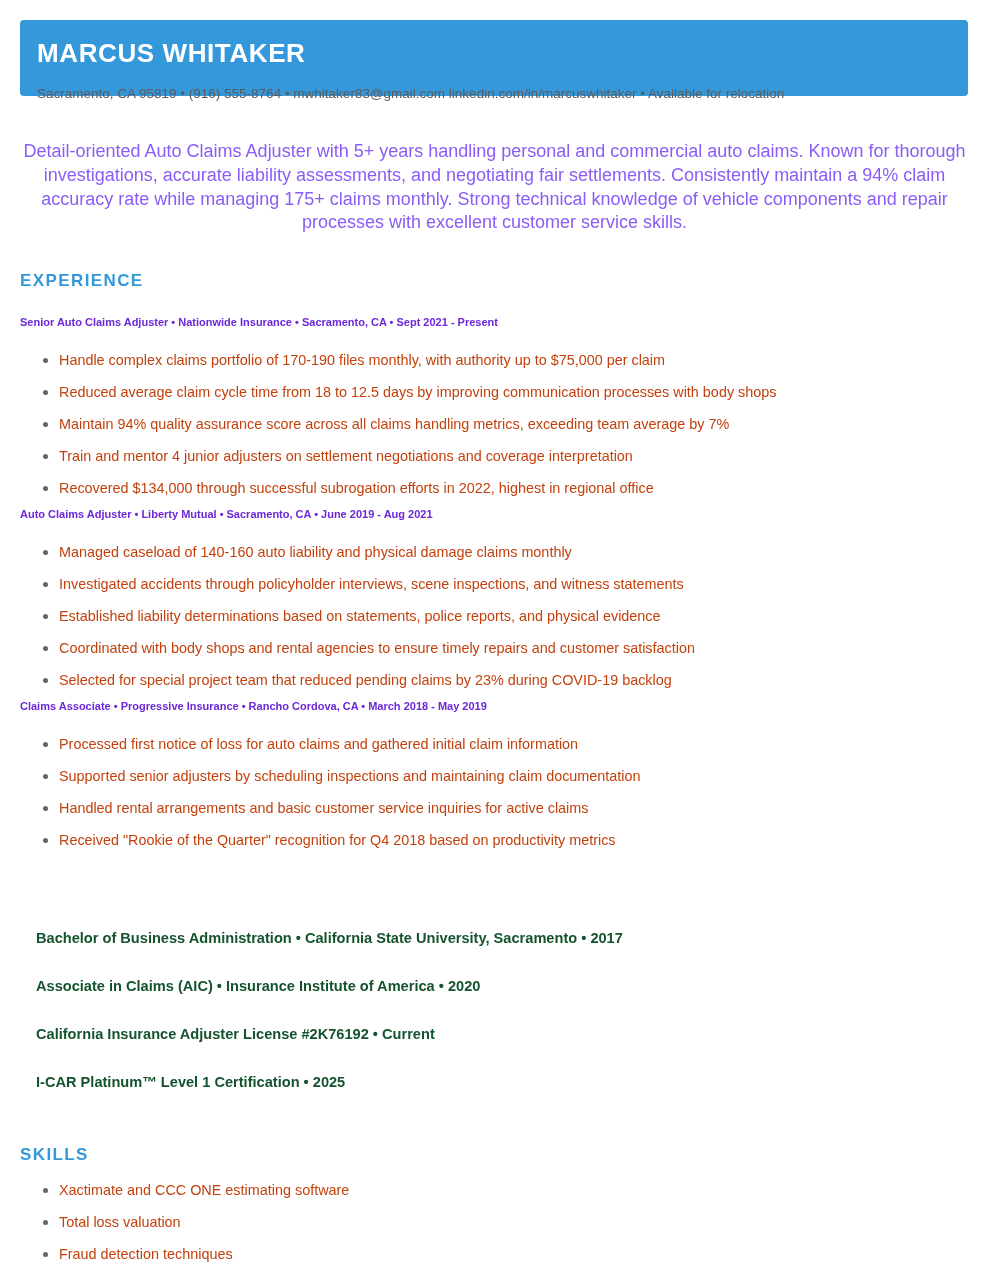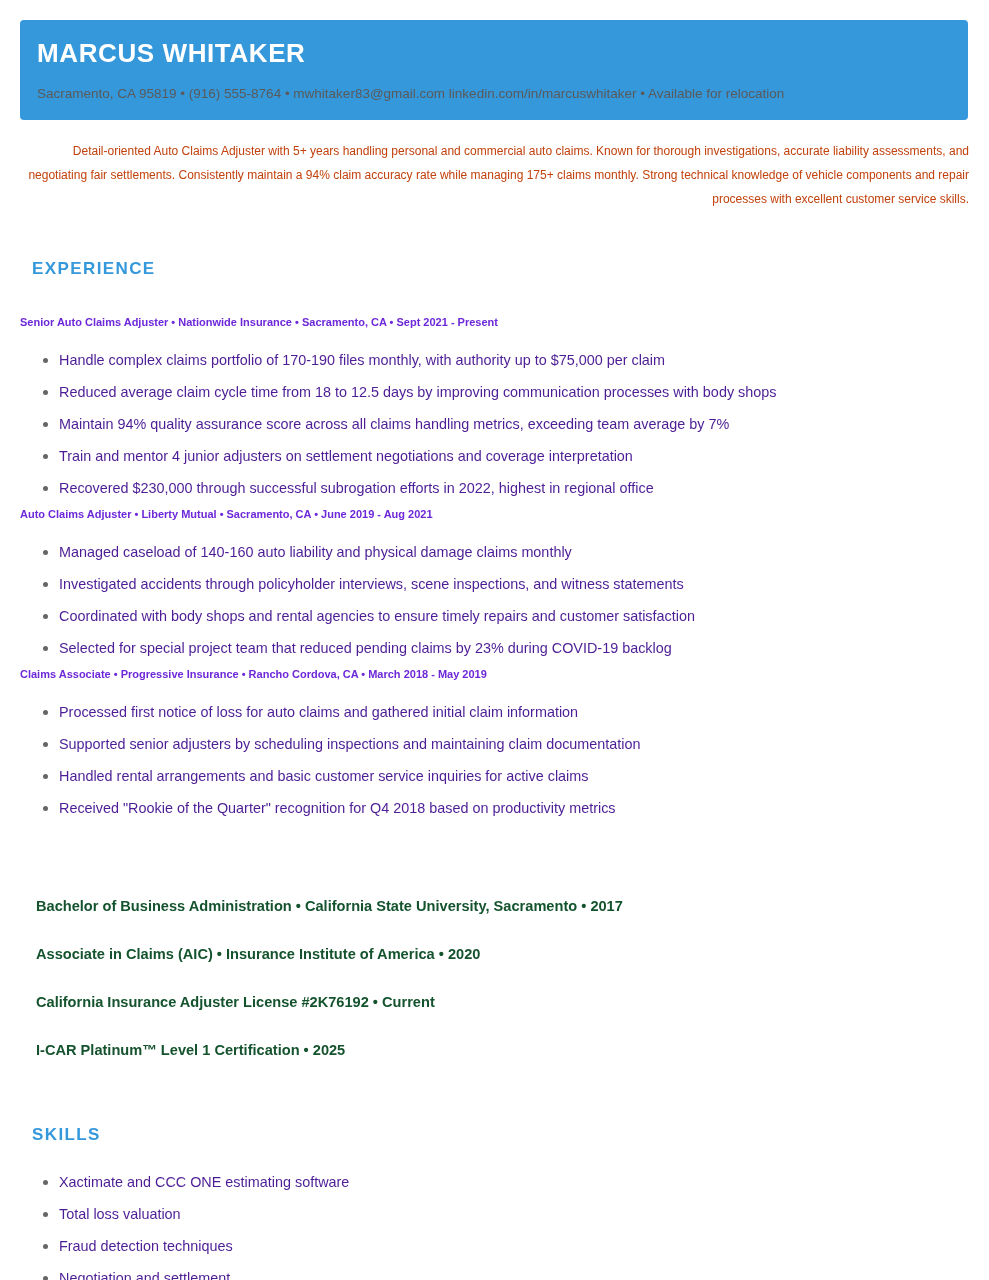--- a/index.html
+++ b/index.html
@@ -22,21 +22,21 @@
     position: relative;
     box-sizing: border-box;
   }
 
   
   .header-band {
     position: absolute;
     left: 20px;
     top: 20px;
     width: 948px;
-    height: 100px;
+    height: 76px;
     background: #3498db;
     border-radius: 4px;
     box-sizing: border-box;
     padding: 18px 16px 0 16px;
   }
   .cand-name {
     font-size: 26px;
     font-weight: bold;
     color: #ffffff;
     letter-spacing: 0.6px;
@@ -55,36 +55,36 @@
 
   
   .content {
     position: absolute;
     left: 20px;
     top: 140px;
     width: 949px;
   }
 
   .summary {
-    font-size: 12px;
+    font-size: 18px;
     line-height: 23.8px;
-    color: #c2410c;
-    margin: 0;
-    text-align: right;
+    color: #8b5cf6;
+    margin: 0;
+    text-align: center;
   }
 
   .section {
     margin-top: 0;
   }
   .section-title {
     color: #3498db;
     font-size: 17px;
     font-weight: bold;
     letter-spacing: 1.4px;
-    margin: 12px;
+    margin: 0;
     padding: 0;
     line-height: 20px;
   }
 
   .exp-head {
     font-size: 11px;
     font-weight: bold;
     color: #6d28d9;
     line-height: 20px;
     margin: 0;
@@ -92,21 +92,21 @@
 
   ul.bullets {
     list-style: none;
     margin: 0;
     padding: 0;
   }
   ul.bullets li {
     position: relative;
     font-size: 14.4px;
     line-height: 19px;
-    color: #4c1d95;
+    color: #c2410c;
     padding-left: 39px;
     height: 32px;
     display: flex;
     align-items: center;
     text-align: right;
   }
   ul.bullets li::before {
     content: "";
     position: absolute;
     left: 23px;
@@ -155,28 +155,29 @@
       <div class="section-title">EXPERIENCE</div>
       <div class="gap-title-job"></div>
 
       <div class="exp-head">Senior Auto Claims Adjuster • Nationwide Insurance • Sacramento, CA • Sept 2021 - Present</div>
       <div class="gap-job-gap"></div>
       <ul class="bullets">
         <li>Handle complex claims portfolio of 170-190 files monthly, with authority up to $75,000 per claim</li>
         <li>Reduced average claim cycle time from 18 to 12.5 days by improving communication processes with body shops</li>
         <li>Maintain 94% quality assurance score across all claims handling metrics, exceeding team average by 7%</li>
         <li>Train and mentor 4 junior adjusters on settlement negotiations and coverage interpretation</li>
-        <li>Recovered $230,000 through successful subrogation efforts in 2022, highest in regional office</li>
+        <li>Recovered $134,000 through successful subrogation efforts in 2022, highest in regional office</li>
       </ul>
 
       <div class="exp-head">Auto Claims Adjuster • Liberty Mutual • Sacramento, CA • June 2019 - Aug 2021</div>
       <div class="gap-job-gap"></div>
       <ul class="bullets">
         <li>Managed caseload of 140-160 auto liability and physical damage claims monthly</li>
         <li>Investigated accidents through policyholder interviews, scene inspections, and witness statements</li>
+        <li>Established liability determinations based on statements, police reports, and physical evidence</li>
         <li>Coordinated with body shops and rental agencies to ensure timely repairs and customer satisfaction</li>
         <li>Selected for special project team that reduced pending claims by 23% during COVID-19 backlog</li>
       </ul>
 
       <div class="exp-head">Claims Associate • Progressive Insurance • Rancho Cordova, CA • March 2018 - May 2019</div>
       <div class="gap-job-gap"></div>
       <ul class="bullets">
         <li>Processed first notice of loss for auto claims and gathered initial claim information</li>
         <li>Supported senior adjusters by scheduling inspections and maintaining claim documentation</li>
         <li>Handled rental arrangements and basic customer service inquiries for active claims</li>

